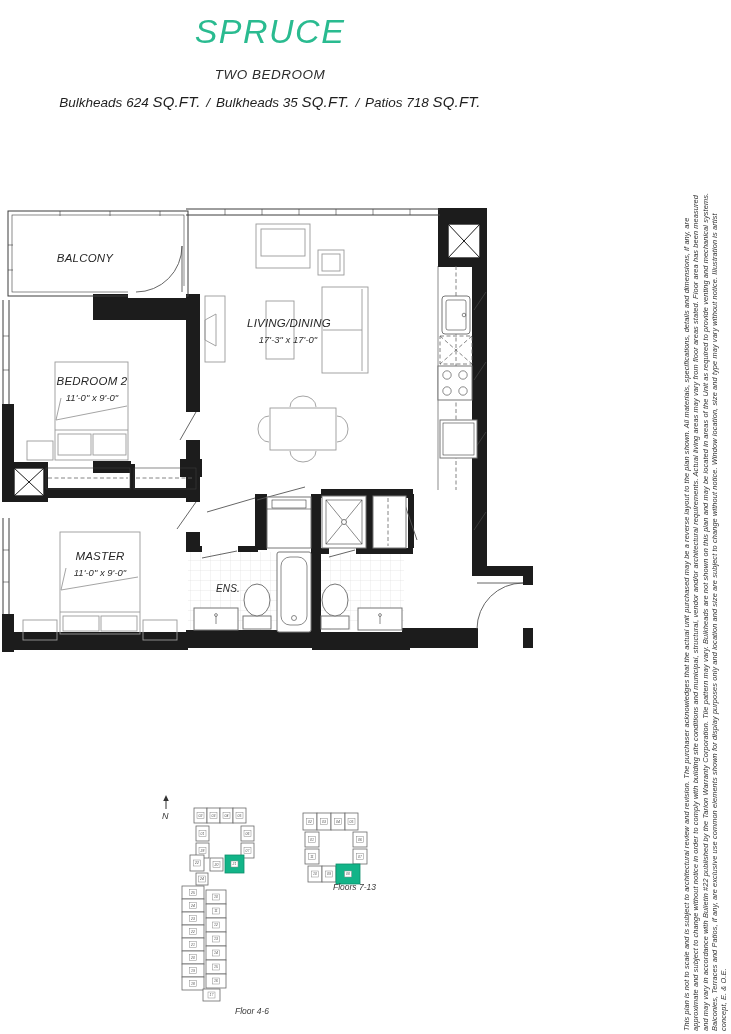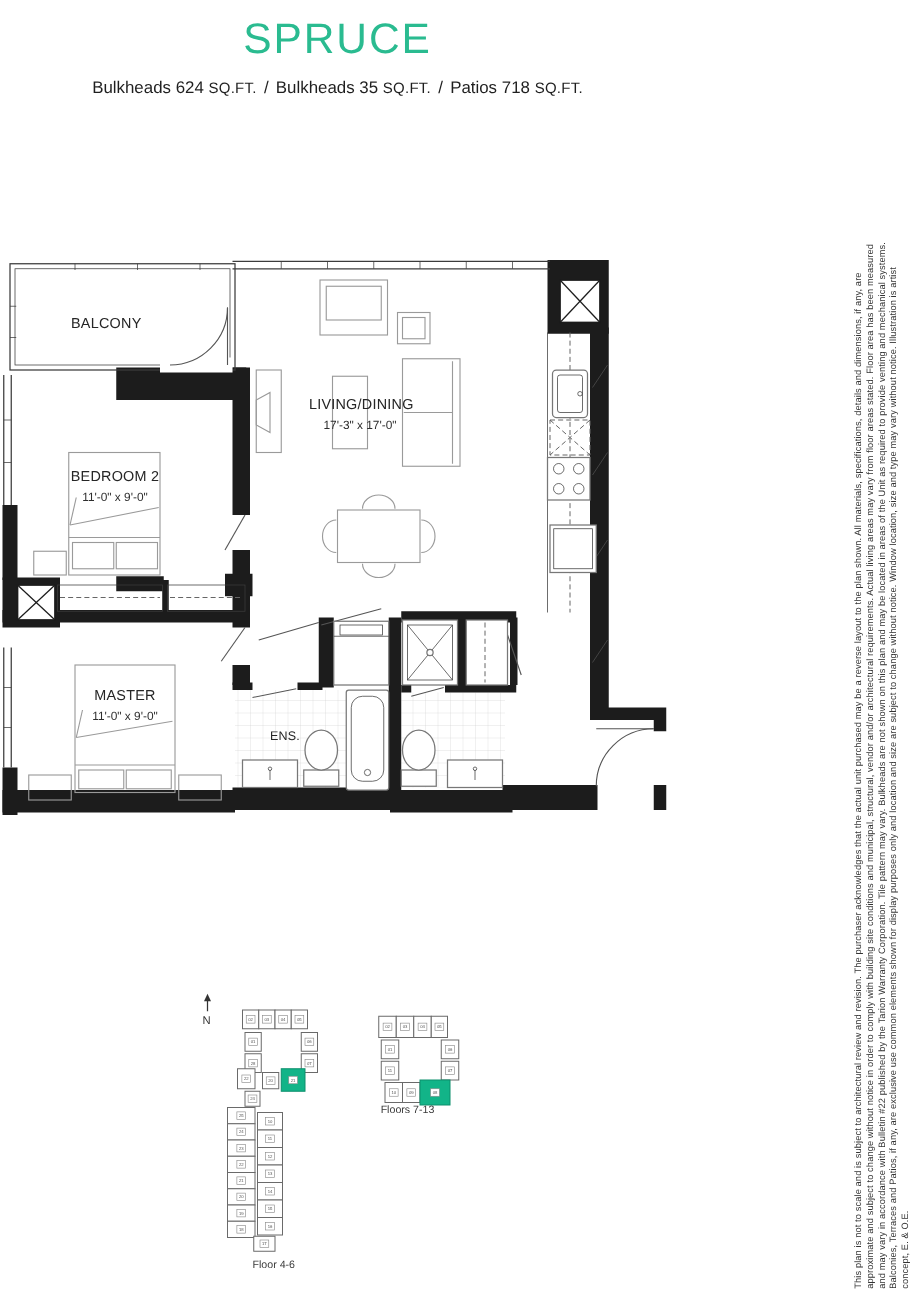--- a/index.html
+++ b/index.html
@@ -1,59 +1,60 @@
 <!DOCTYPE html>
 <html><head>
 <meta charset="utf-8">
 <style>
   html,body{margin:0;padding:0;background:#fff;}
   #page{position:relative;width:731px;height:1034px;background:#fff;overflow:hidden;
-        font-family:"Liberation Sans",sans-serif;}
+        font-family:"Liberation Sans",sans-serif;font-style:italic;}
   
   .hdr{position:absolute;left:0;top:12px;width:540px;text-align:center;}
   .plan-name{font-size:34px;font-weight:400;letter-spacing:1.5px;color:#2abb90;margin:0;}
   .plan-type{font-size:13.5px;font-weight:400;letter-spacing:.5px;color:#2d2d2d;margin-top:16px;}
   .area-line{font-size:13.5px;color:#1f1f1f;margin-top:11px;}
-  .area-line .sqft{font-size:12px;letter-spacing:.2px;}
+  .area-line .sqft{font-size:15px;letter-spacing:.2px;}
   .area-line .sep{margin:0 2px;}
   
   #plan{position:absolute;left:0;top:195px;}
   .wall{fill:#1c1c1c;}
   .thin{stroke:#3c3c3c;stroke-width:1;fill:none;}
   .thin2{stroke:#3c3c3c;stroke-width:.6;fill:none;}
   .furn{stroke:#9a9a9a;stroke-width:.9;fill:none;}
   .fix{stroke:#777;stroke-width:1;fill:#fff;}
   .door{stroke:#555;stroke-width:.9;fill:none;}
   .dash{stroke:#666;stroke-width:.8;fill:none;stroke-dasharray:4 2.5;}
   .xbox{fill:#fff;stroke:#1c1c1c;stroke-width:1.4;}
   .xline{stroke:#1c1c1c;stroke-width:1;}
   .hatch{stroke:#5a5a5a;stroke-width:.5;}
   .rlabel{font-family:"Liberation Sans",sans-serif;font-size:11.5px;fill:#262626;
           text-anchor:middle;letter-spacing:.2px;}
   .rdims{font-family:"Liberation Sans",sans-serif;font-size:9.5px;fill:#2e2e2e;text-anchor:middle;}
   
   .kp{position:absolute;}
-  .kp-label{position:absolute;font-size:8.5px;color:#3a3a3a;text-align:center;}
+  .kp-label{position:absolute;font-size:8.5px;color:#3a3a3a;text-align:right;}
   .unit{fill:#fff;stroke:#6a6a6a;stroke-width:.8;}
   .unit.hl{fill:#12b488;stroke:#0d8f6c;}
   .unit-frame{fill:#fff;stroke:#8a8a8a;stroke-width:.5;}
   .unit-num{font-family:"Liberation Sans",sans-serif;font-size:3.4px;fill:#555;text-anchor:middle;}
   .north-n{font-family:"Liberation Sans",sans-serif;font-size:9px;fill:#333;}
   
   .disclaimer{position:absolute;left:281px;top:584px;width:848px;height:46px;
     transform:rotate(-90deg);font-size:7.4px;line-height:9.3px;color:#333;
     letter-spacing:.1px;}
 </style>
 </head>
 <body>
 
 <div id="page">
 
   <div class="hdr">
     <div class="plan-name">SPRUCE</div>
+    <div class="plan-type">TWO BEDROOM</div>
     <div class="area-line">
       <span>Bulkheads</span>
       <span>624</span>
       <span class="sqft">SQ.FT.</span>
       <span class="sep">/</span>
       <span>Bulkheads</span>
       <span>35</span>
       <span class="sqft">SQ.FT.</span>
       <span class="sep">/</span>
       <span>Patios</span>

